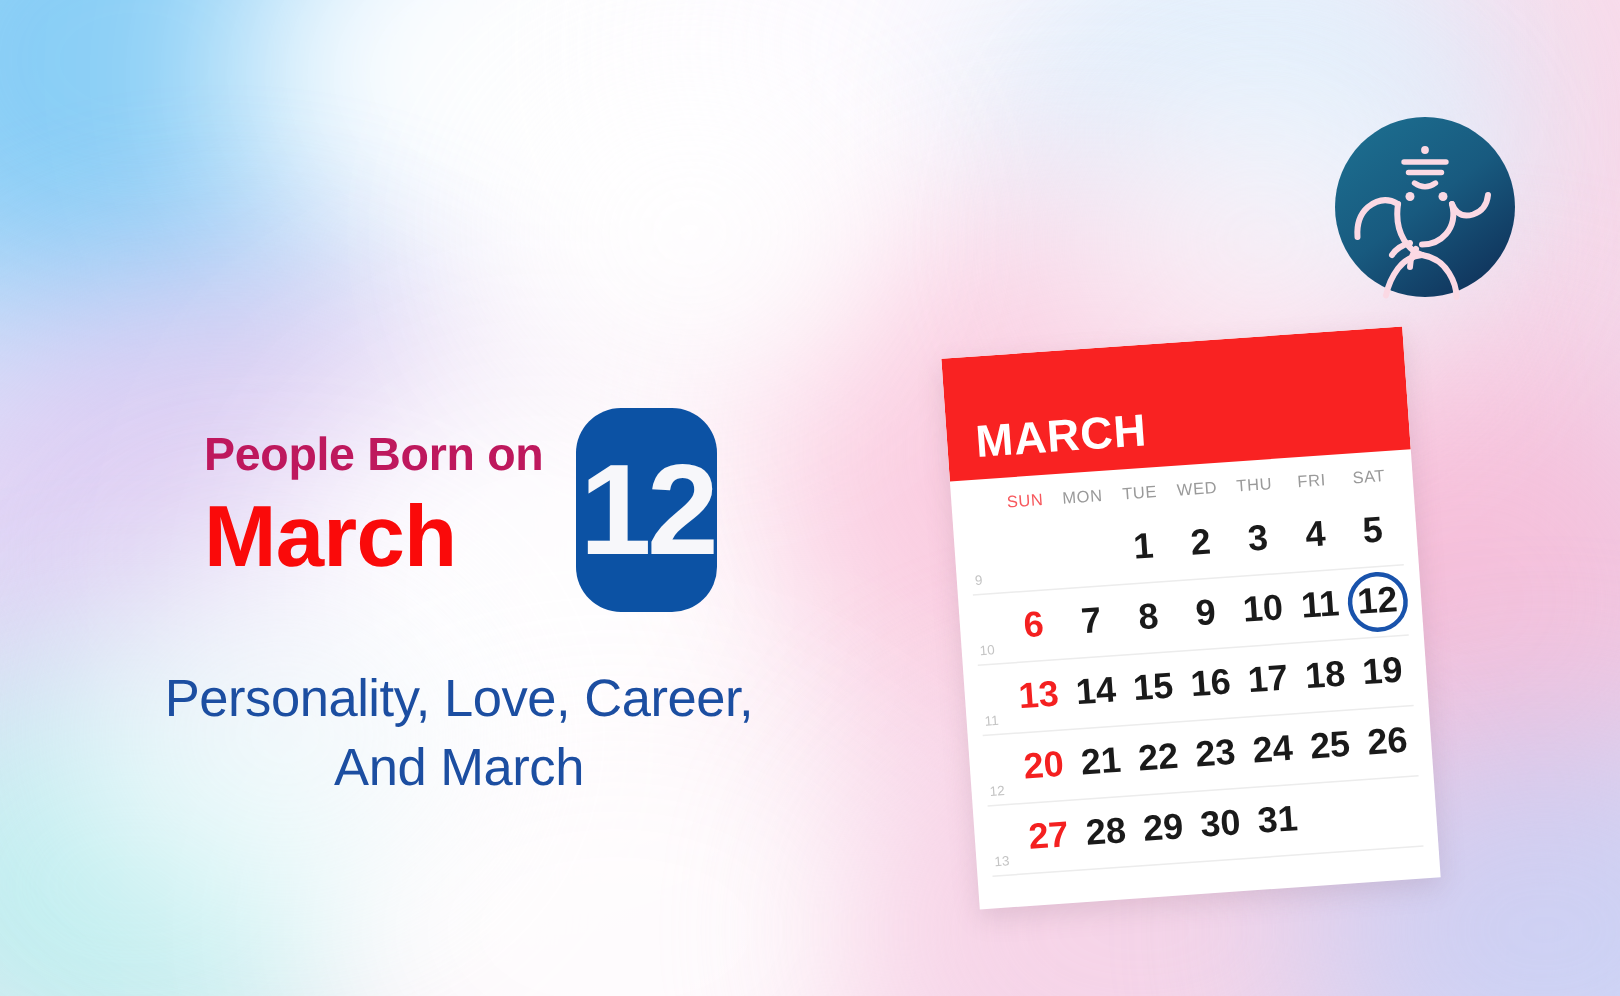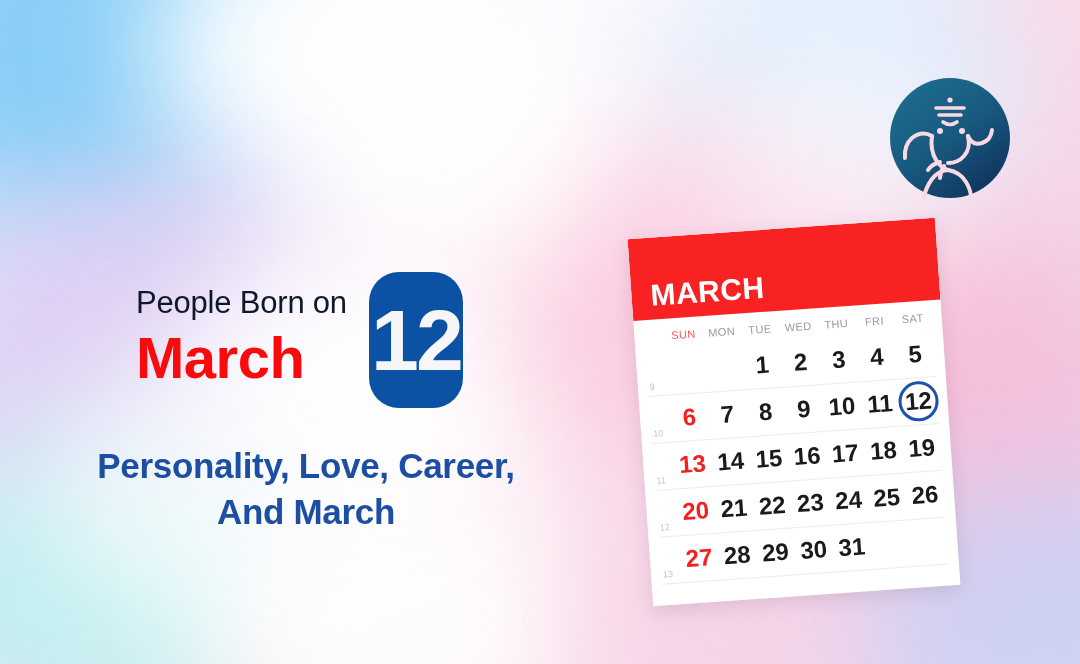--- a/index.html
+++ b/index.html
@@ -73,22 +73,22 @@
     height: 155px;
   }
   .title-words {
     display: flex;
     flex-direction: column;
     justify-content: center;
   }
   #title-prefix {
     font-family: "Liberation Sans Narrow", "Liberation Sans", sans-serif;
     font-size: 31px;
-    font-weight: normal;
-    color: #0f172a;
+    font-weight: bold;
+    color: #be185d;
     letter-spacing: -.2px;
     line-height: 1.05;
     white-space: nowrap;
   }
   #title-month {
     font-family: "Liberation Sans Narrow", "Liberation Sans", sans-serif;
     font-size: 58px;
     font-weight: bold;
     color: #fa0a0a;
     line-height: 1.15;
@@ -113,21 +113,21 @@
     font-weight: bold;
     letter-spacing: -3px;
     line-height: 1;
   }
   #subtitle {
     margin-top: 26px;
     width: 612px;
     text-align: center;
     color: #1c4ea1;
     font-size: 35px;
-    font-weight: bold;
+    font-weight: normal;
     line-height: 1.32;
     letter-spacing: -.3px;
   }
 
   
   #calendar {
     position: absolute;
     left: 640px;
     top: 228px;
     width: 308px;

